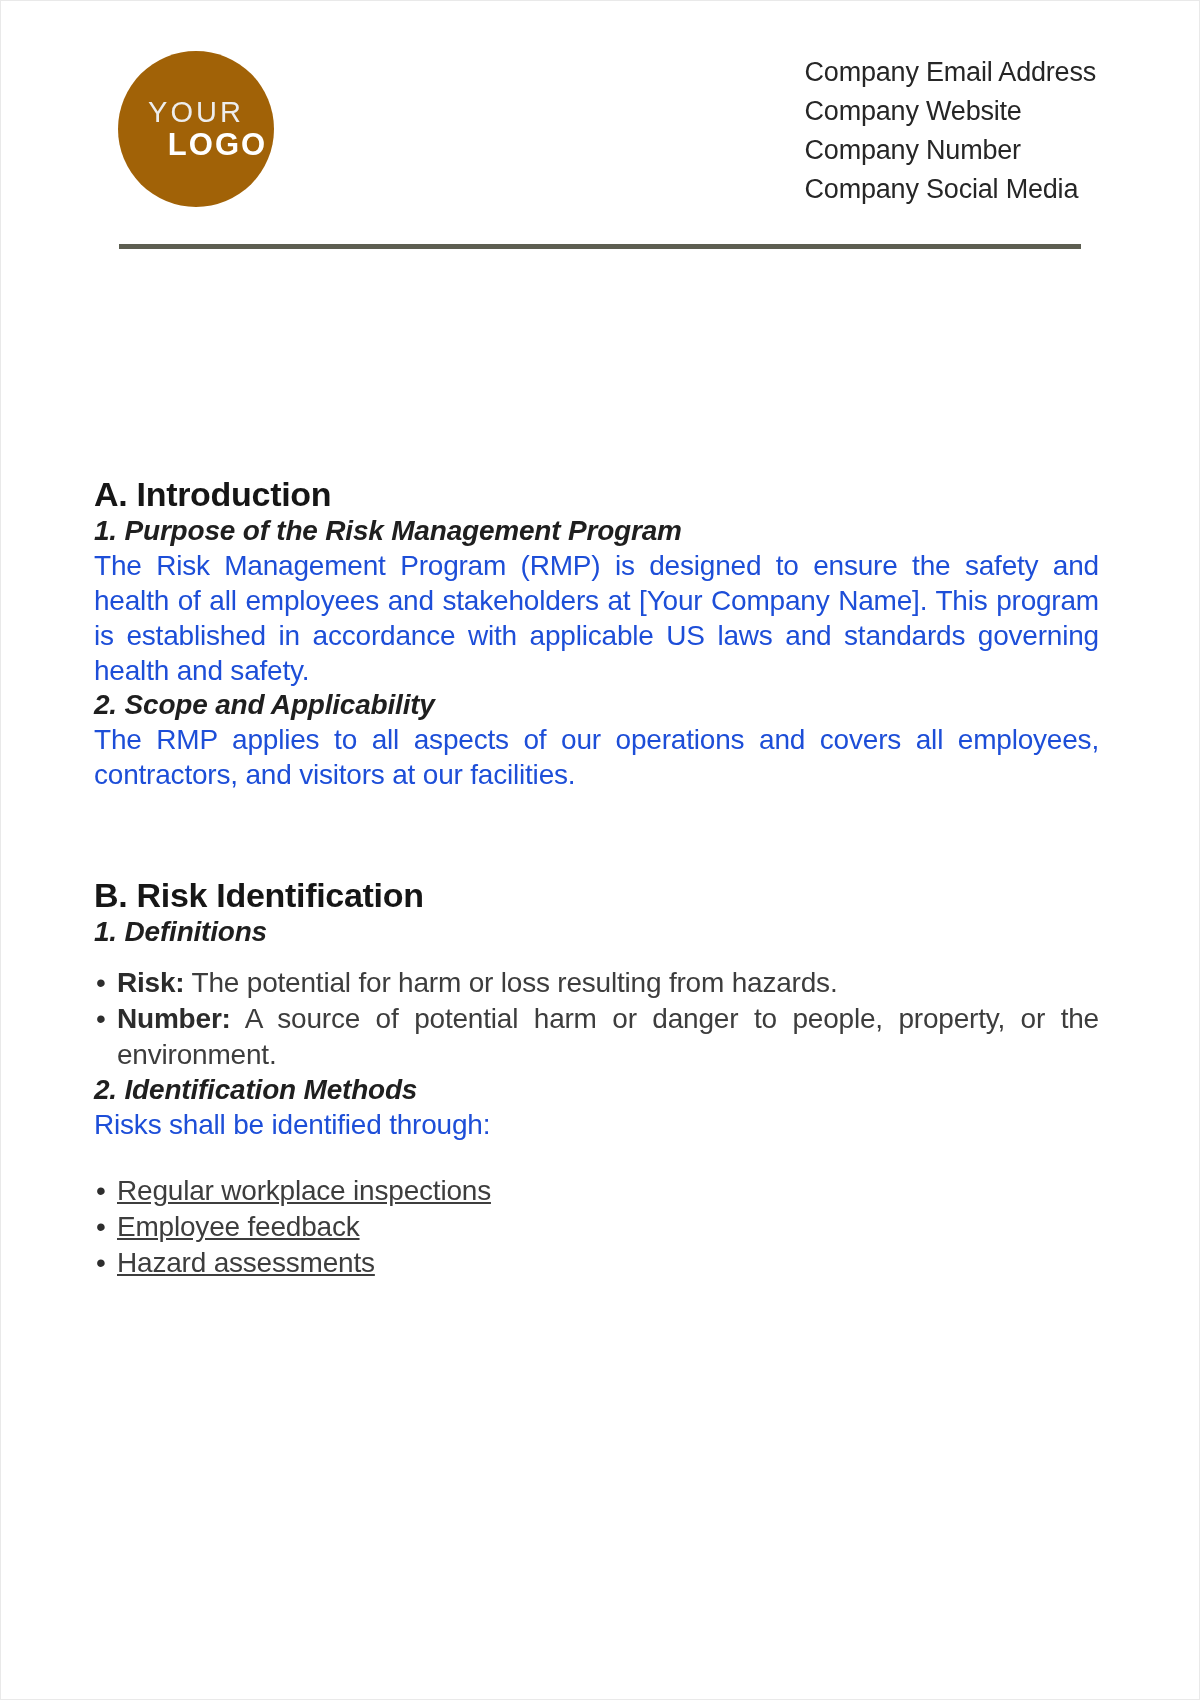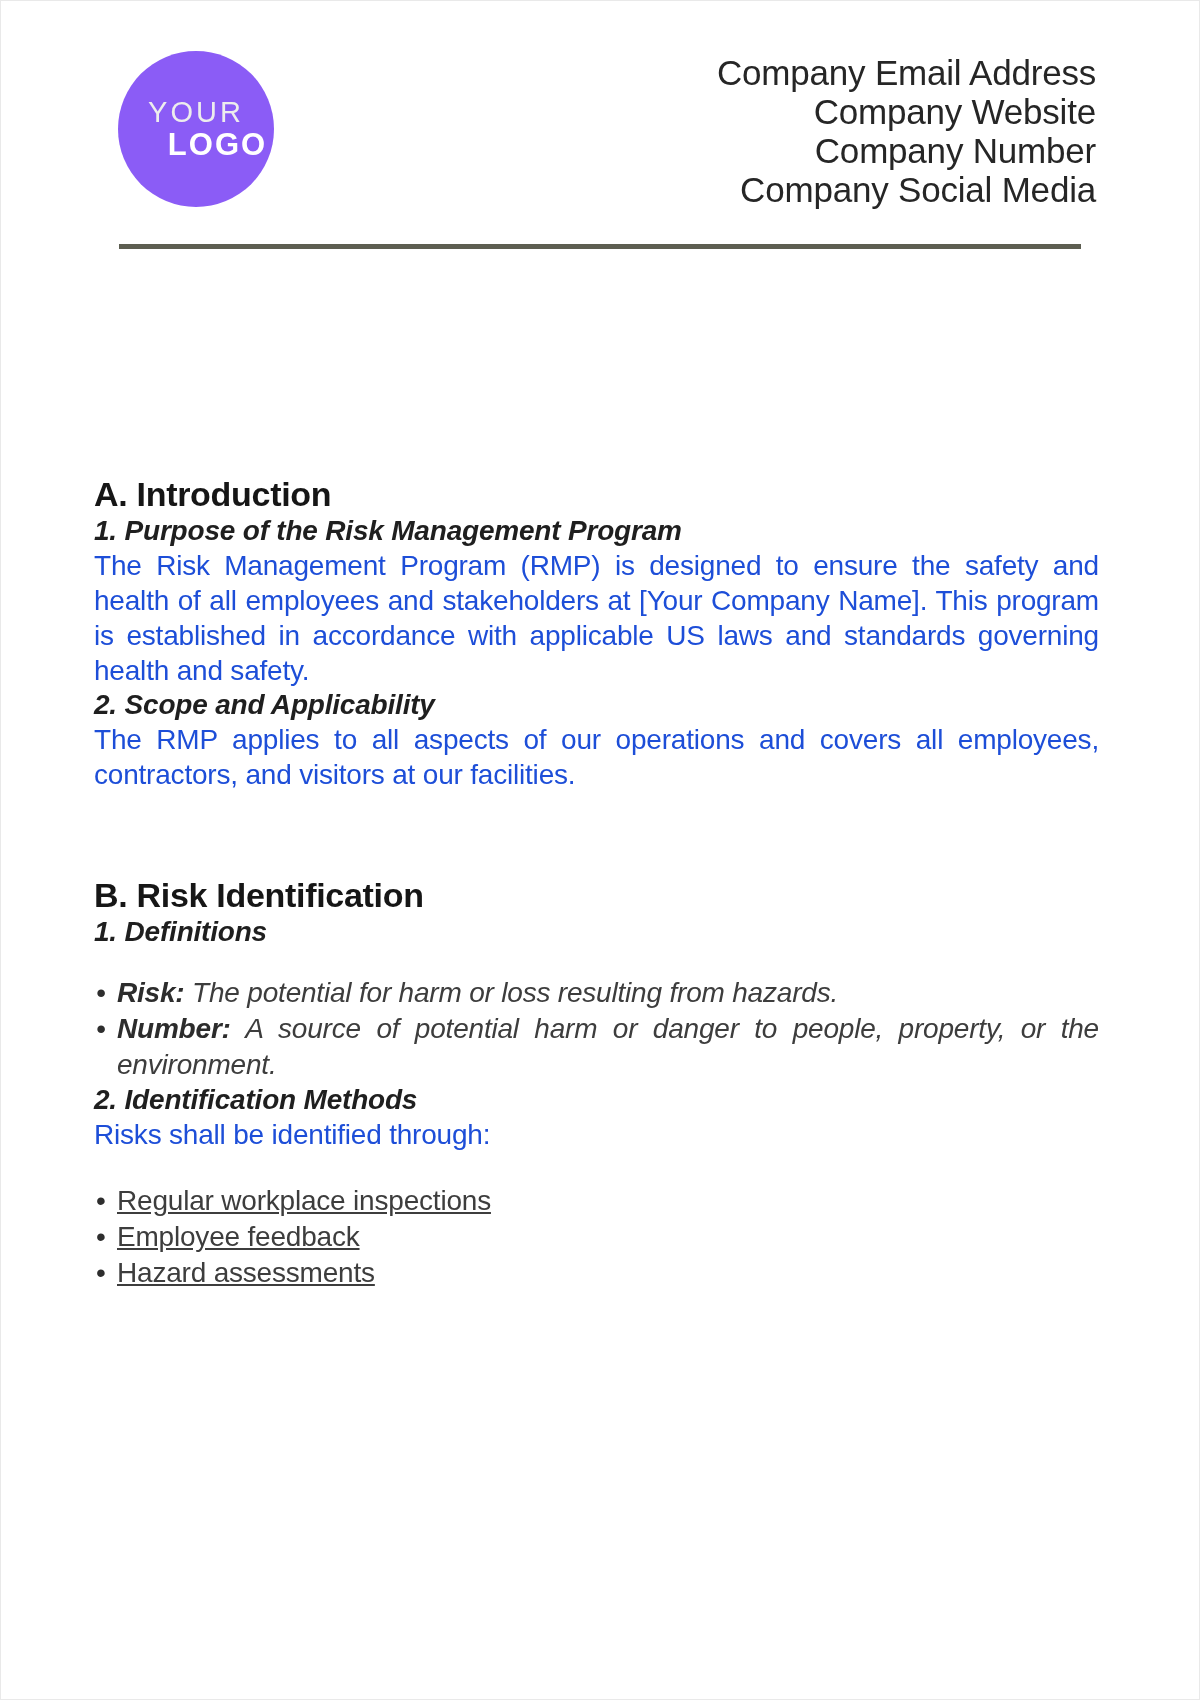--- a/index.html
+++ b/index.html
@@ -16,21 +16,21 @@
   }
 
   
   .logo {
     position: absolute;
     left: 117px;
     top: 50px;
     width: 156px;
     height: 156px;
     border-radius: 50%;
-    background: #8b5cf6;
+    background: #a16207;
     display: flex;
     flex-direction: column;
     align-items: center;
     justify-content: center;
   }
   .logo-your {
     color: #ededed;
     font-size: 29px;
     font-weight: 300;
     letter-spacing: 3px;
@@ -41,22 +41,22 @@
     font-size: 31px;
     font-weight: 700;
     letter-spacing: 2px;
     line-height: 34px;
     margin-left: 43px;
   }
   .contact {
     position: absolute;
     right: 103px;
     top: 52px;
-    text-align: right;
-    font-size: 35px;
+    text-align: left;
+    font-size: 27px;
     line-height: 39px;
     color: #262626;
     letter-spacing: -0.2px;
   }
   .divider {
     position: absolute;
     left: 118px;
     right: 118px;
     top: 243px;
     height: 5px;
@@ -126,21 +126,21 @@
     color: #3d3d3d;
   }
   ul.bullets li::before {
     content: "\2022";
     position: absolute;
     left: 2px;
     top: 0;
     line-height: 36px;
     color: #2e2e2e;
   }
-  ul.defs { margin-top: 26px; font-style: italic; }
+  ul.defs { margin-top: 16px; }
   ul.defs li { text-align: justify; }
   ul.methods { margin-top: 31px; text-decoration: underline; }
   .term { font-weight: 700; color: #2c2c2c; }
 </style>
 </head>
 <body>
 
 <div class="page">
 
   <div class="logo">

